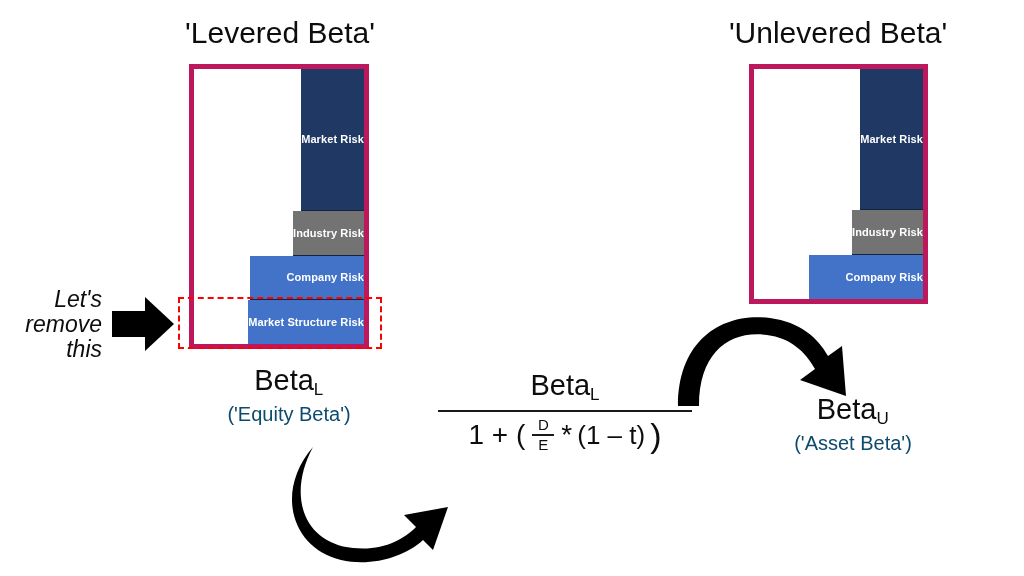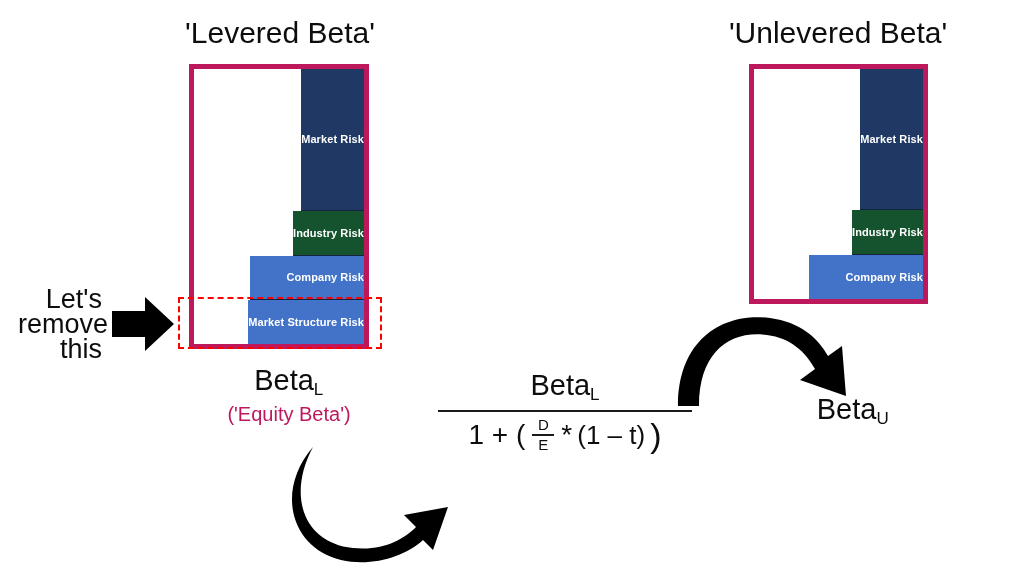--- a/index.html
+++ b/index.html
@@ -49,21 +49,21 @@
     justify-content: center;
     color: #ffffff;
     font-size: 11px;
     font-weight: 700;
     letter-spacing: 0.1px;
     border-bottom: 1px solid #14233f;
     white-space: nowrap;
   }
   .seg:last-child { border-bottom: none; }
   .seg-market   { background: #1f3864; }
-  .seg-industry { background: #14532d; }
+  .seg-industry { background: #737373; }
   .seg-company  { background: #4273c8; padding-left: 36px; }
   .seg-capital  { background: #4273c8; }
 
   
   #lv-market   { height: 146px; }
   #lv-industry { height: 46px; }
   #lv-company  { height: 46px; }
   #lv-capital  { height: 45px; }
   
   #un-market   { height: 146px; }
@@ -83,23 +83,24 @@
     pointer-events: none;
   }
 
   
   #callout-text {
     position: absolute;
     left: 18px;
     top: 287px;
     width: 84px;
     text-align: right;
-    font-size: 27px;
+    font-size: 23px;
     line-height: 25px;
     color: #0d0d0d;
+    font-style: italic;
   }
   #block-arrow {
     position: absolute;
     left: 112px;
     top: 297px;
     width: 62px;
     height: 54px;
   }
 
   
@@ -115,21 +116,21 @@
   }
   .beta-main sub {
     font-size: 17px;
     vertical-align: baseline;
     position: relative;
     top: 5px;
     letter-spacing: 0.5px;
   }
   .beta-sub {
     font-size: 20px;
-    color: #be185d;
+    color: #0c4a6e;
     line-height: 25px;
   }
   #label-betaL { left: 194px; top: 363px; width: 190px; }
   #label-betaU { left: 758px; top: 383px; width: 190px; margin-top: 9px; }
 
   
   #formula {
     position: absolute;
     left: 438px;
     top: 367px;
@@ -234,20 +235,21 @@
     <div class="beta-main">
       <span>Beta</span><sub>L</sub>
     </div>
     <div class="beta-sub">('Equity Beta')</div>
   </div>
 
   <div class="beta-label" id="label-betaU">
     <div class="beta-main">
       <span>Beta</span><sub>U</sub>
     </div>
+    <div class="beta-sub">('Asset Beta')</div>
   </div>
 
   <div id="formula">
     <div id="formula-numerator">
       <span>Beta</span><sub>L</sub>
     </div>
     <div id="formula-rule"></div>
     <div id="formula-denominator">
       <span>1 + (</span>
       <span class="frac">

